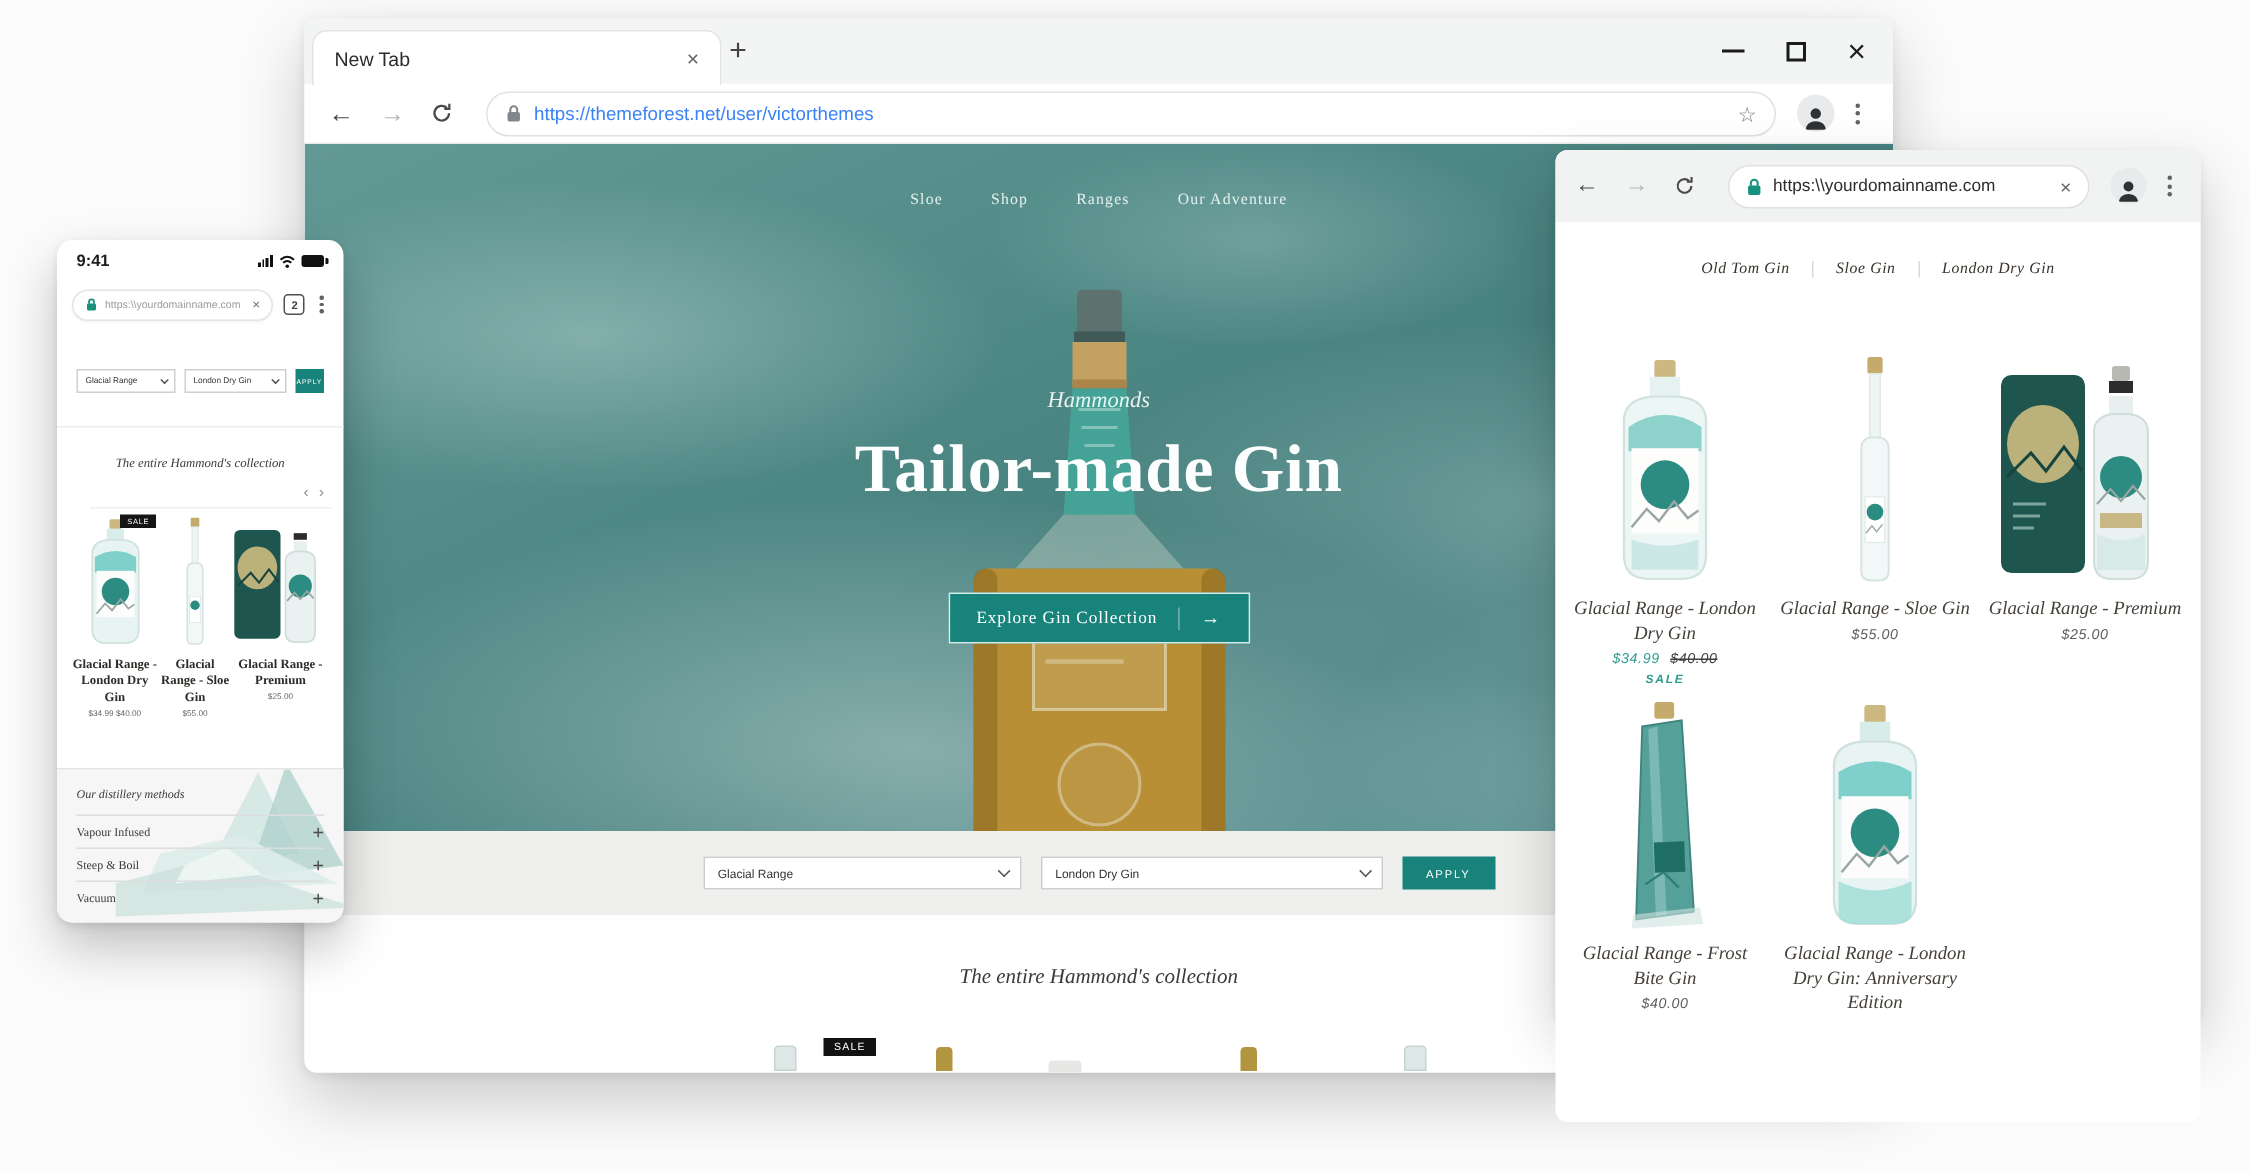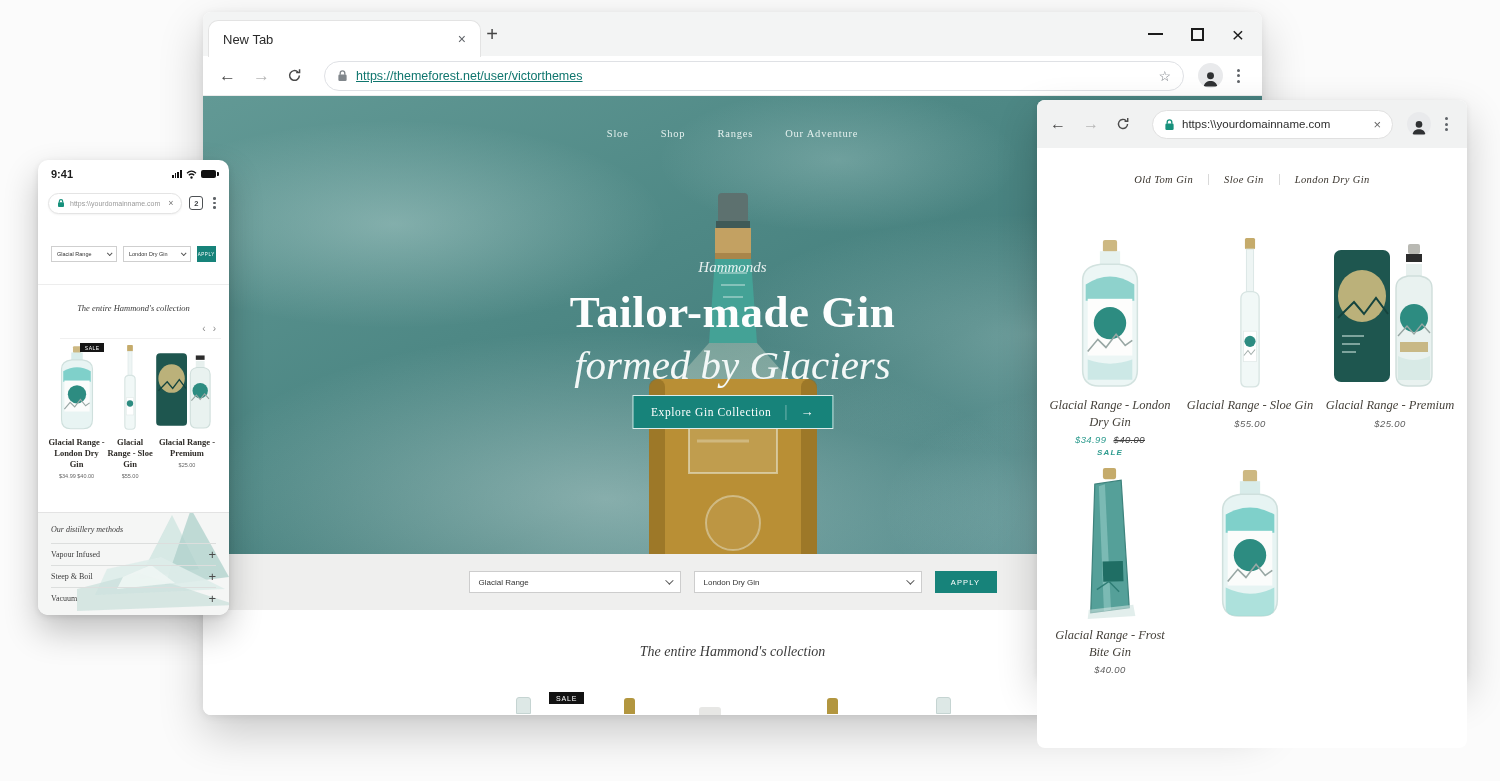--- a/index.html
+++ b/index.html
@@ -28,21 +28,21 @@
   .wc-min i { display:block; width:15px; height:2px; background:#1b1b1b; }
   .wc-max i { display:block; width:13px; height:13px; border:2px solid #1b1b1b; }
   .wc-close { font-size:21px; color:#1b1b1b; line-height:1; }
 
   .toolbar { height:40px; background:#fff; display:flex; align-items:center; padding:0 16px; border-bottom:1px solid #ececec; }
   .nav-ic { font-size:17px; color:#4a4a4a; margin-right:17px; line-height:1; }
   .nav-ic.fwd { color:#b7b7b7; }
   .reload-svg { width:15px; height:15px; margin-right:12px; }
   .urlbar { flex:1; height:30px; border:1px solid #dfe1e5; border-radius:16px; display:flex; align-items:center;
     padding:0 12px; margin:0 10px; gap:8px; background:#fff; }
-  .url-txt { font-size:12.5px; color:#0f766e;text-decoration:underline; }
+  .url-txt { font-size:12.5px; color:#3b82f6; }
   .star { margin-left:auto; font-size:14px; color:#757a80; }
   .avatar { width:25px; height:25px; border-radius:50%; background:#e9eaec; display:flex; align-items:flex-end; justify-content:center; overflow:hidden; margin:0 4px; }
   .dots { display:flex; flex-direction:column; gap:2.5px; padding:4px 6px; margin-left:4px; }
   .dots i { width:3px; height:3px; border-radius:50%; background:#5f6368; }
 
   .content { position:relative; height:619px; background:#fff; border-radius:0 0 8px 8px; overflow:hidden; }
 
   
   .hero { position:absolute; left:0; top:0; right:0; height:458px; overflow:hidden;
     background:
@@ -223,21 +223,20 @@
           <path d="M76 150 L124 150 L156 186 L44 186 Z" fill="rgba(205,215,200,.38)"></path>
           <rect x="16" y="186" width="168" height="214" rx="10" fill="#b98f35"></rect>
           <rect x="16" y="186" width="16" height="214" rx="8" fill="#8d6c22" opacity=".65"></rect>
           <rect x="168" y="186" width="16" height="214" rx="8" fill="#8d6c22" opacity=".65"></rect>
           <rect x="56" y="204" width="88" height="76" fill="rgba(240,245,235,.14)" stroke="rgba(240,245,235,.5)" stroke-width="2"></rect>
           <path d="M64 220 h72 M64 234 h72 M64 248 h52" stroke="rgba(245,248,240,.3)" stroke-width="3" fill="none"></path>
           <circle cx="100" cy="330" r="27" fill="rgba(255,255,255,.07)" stroke="rgba(235,240,230,.42)" stroke-width="2"></circle>
         </svg>
         <div class="hero-brand serif">Hammonds</div>
         <div class="hero-title">Tailor-made Gin</div>
-        <div class="hero-sub">formed by Glaciers</div>
         <div class="cta">
           <span>Explore Gin Collection</span>
           <span class="cta-div"></span>
           <span class="cta-arrow">→</span>
         </div>
       </div>
 
       <div class="filterbar">
         <div class="select sel-1">
           <span>Glacial Range</span>
@@ -380,20 +379,21 @@
             <rect x="38" y="2" width="14" height="12" rx="2" fill="#cdb882"></rect>
             <rect x="35" y="13" width="20" height="15" fill="#d8ecea"></rect>
             <path d="M18 42 Q18 28 36 26 L54 26 Q72 28 72 42 L72 130 Q72 146 56 146 L34 146 Q18 146 18 130 Z" fill="#e7f4f3" stroke="#cfe0dd" stroke-width="1.5"></path>
             <path d="M21 46 Q45 32 69 46 L69 64 L21 64 Z" fill="#7fd0ca"></path>
             <rect x="23" y="62" width="44" height="54" fill="#fbfcfb"></rect>
             <circle cx="45" cy="86" r="16" fill="#2d8c81"></circle>
             <path d="M23 112 L33 100 L41 108 L51 95 L60 106 L67 101" stroke="#98a7a4" stroke-width="1.6" fill="none"></path>
             <path d="M21 118 Q45 130 69 118 L69 138 Q69 146 58 146 L32 146 Q21 146 21 138 Z" fill="#9fdcd6" opacity=".8"></path>
           </svg>
         </div>
+        <div class="pname">Glacial Range - London Dry Gin: Anniversary Edition</div>
 
       </div>
     </div>
   </section>
 
   <section class="phone">
     <div class="statusbar">
       <span class="time">9:41</span>
       <span class="sticons">
         <span class="sig">

